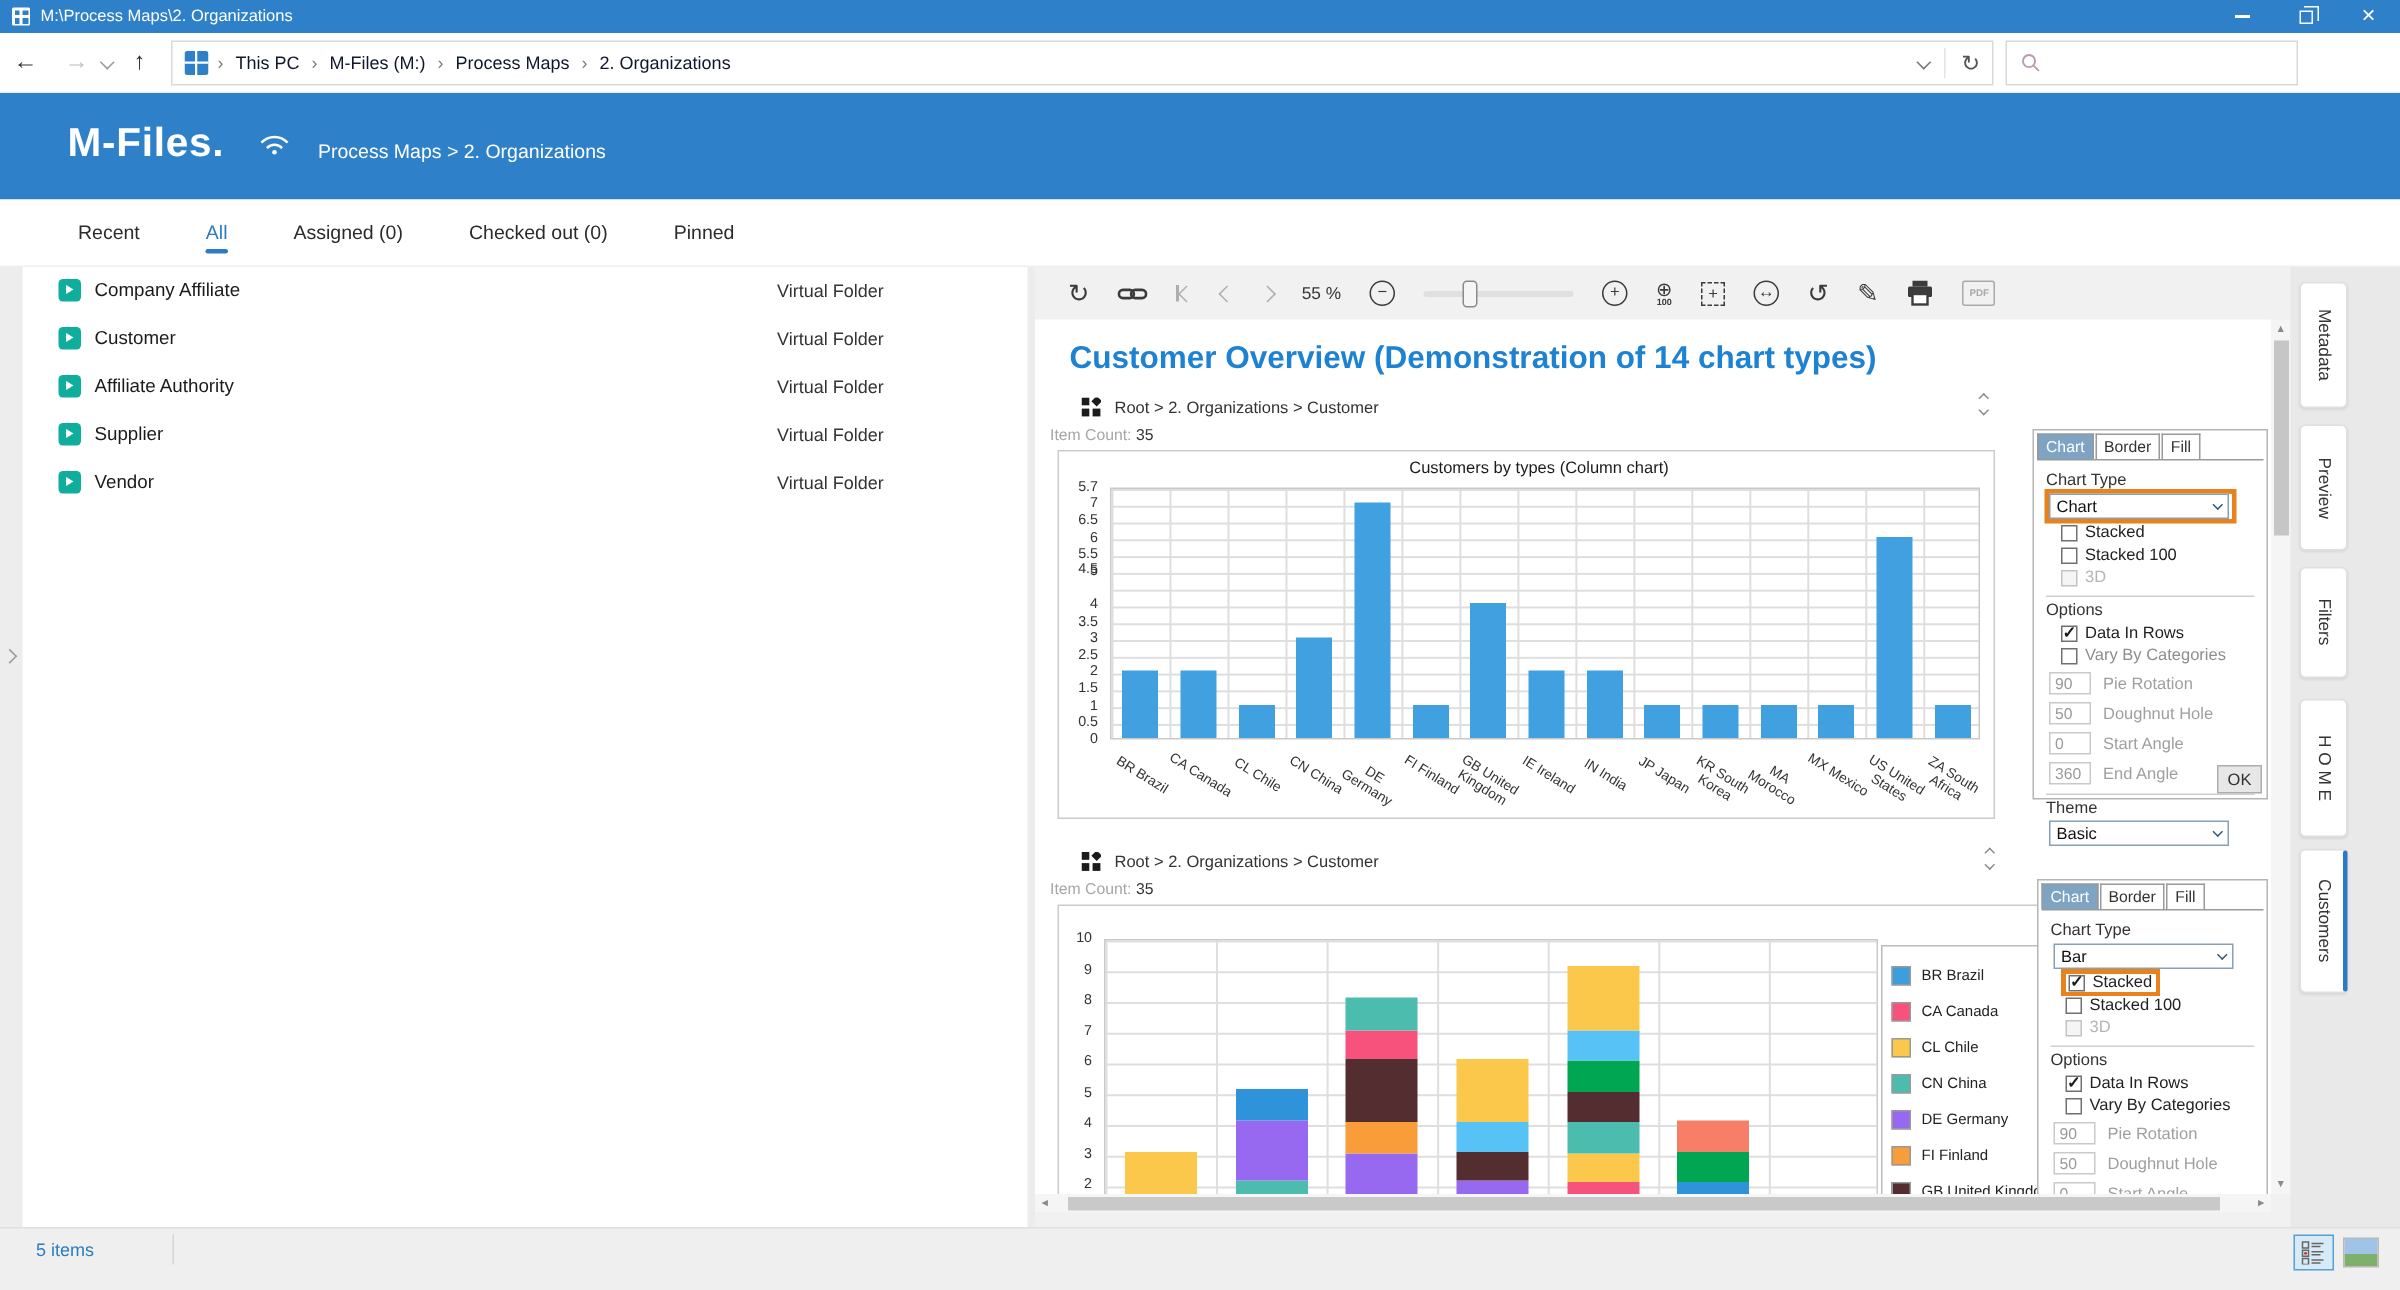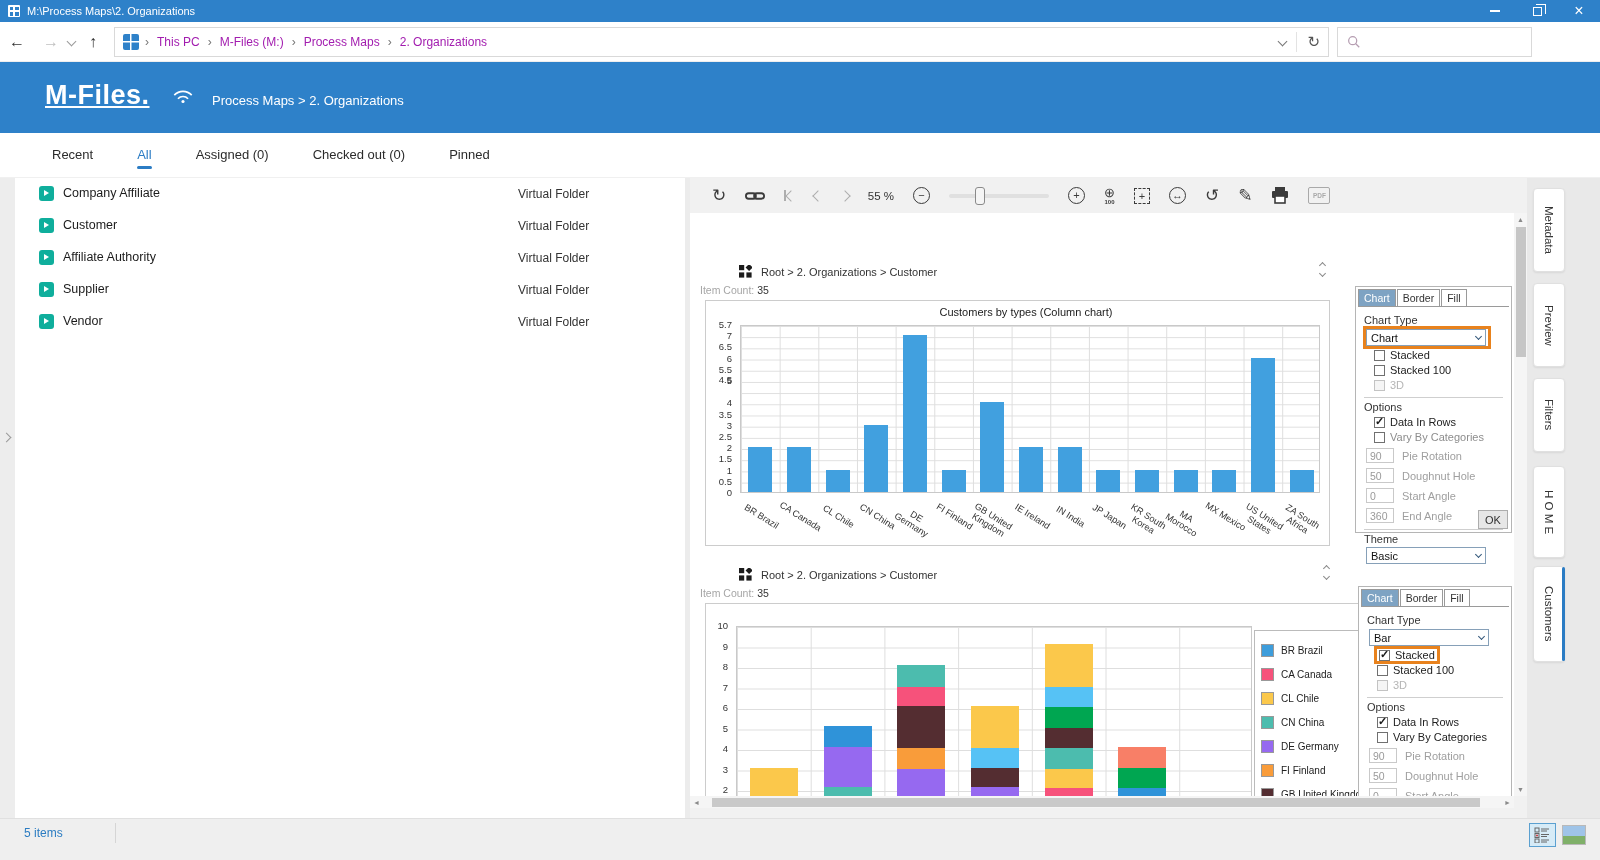--- a/index.html
+++ b/index.html
@@ -23,30 +23,30 @@
   .nav-ic.dis { color:#c0c0c0; }
   .chev { display:inline-block; width:7px; height:7px; border-right:1.6px solid #777; border-bottom:1.6px solid #777; }
   .chev.down { transform:rotate(45deg); }
   .chev.up { transform:rotate(-135deg); }
   .chev.right { transform:rotate(-45deg); }
   .chev.left { transform:rotate(135deg); }
   .addrbox { height:30px; border:1px solid #d9d9d9; background:#fff; display:flex; align-items:center; margin-left:8px; width:1215px; padding:0 4px; }
   .addr-ic { width:16px; height:16px; margin:0 4px; background:
       linear-gradient(#fff,#fff) 50% 0/1.5px 100% no-repeat,
       linear-gradient(#fff,#fff) 0 50%/100% 1.5px no-repeat, #2E81C9; border-radius:2px; flex:none; }
-  .crumb { font-size:12px; color:#a21caf; padding:0 6px; }
+  .crumb { font-size:12px; color:#0f172a; padding:0 6px; }
   .crumb-sep { color:#777; padding:0 2px; font-size:12px; }
   .addr-right { margin-left:auto; display:flex; align-items:center; gap:10px; padding-right:4px; }
   .addr-right .vsep { width:1px; height:20px; background:#e3e3e3; }
   .refresh-g { font-size:15px; color:#555; }
   .exp-search { height:30px; width:195px; border:1px solid #d9d9d9; margin-left:8px; display:flex; align-items:center; padding-left:9px; }
 
   
   .mfheader { position:absolute; left:0; top:62px; width:1600px; height:71px; background:#2E81C9; color:#fff; }
-  .mf-logo { position:absolute; left:45px; top:18px; font-size:27px; font-weight:bold; letter-spacing:.5px;text-decoration:underline; }
+  .mf-logo { position:absolute; left:45px; top:18px; font-size:27px; font-weight:bold; letter-spacing:.5px; }
   .wifi { position:absolute; left:172px; top:26px; }
   .vaultpath { position:absolute; left:212px; top:31px; font-size:13px; }
   .searchpill { position:absolute; left:770px; top:79px; width:528px; height:37px; background:#fff; border-radius:3px; display:flex; align-items:center; }
   .searchpill .ph { color:#8a8a8a; font-size:13px; padding-left:13px; flex:1; }
   .searchpill .pchev { margin-right:14px; }
   .searchpill .vsep { width:1px; height:26px; background:#ddd; }
   .sp-seg { width:48px; display:flex; align-items:center; justify-content:center; height:100%; }
   .hdr-right { position:absolute; right:40px; top:85px; display:flex; gap:22px; align-items:center; }
   .circle-btn { width:25px; height:25px; border:1.6px solid #fff; border-radius:50%; display:flex; align-items:center; justify-content:center; color:#fff; font-size:16px; line-height:1; }
   .circle-btn.avatar { font-size:9px; font-weight:bold; }
@@ -86,21 +86,21 @@
   .z100 .t { font-size:13px; } .z100 .s { font-size:6px; font-weight:bold; }
   .slider { width:100px; height:4px; background:#e0e0e0; border-radius:2px; position:relative; }
   .slider .thumb { position:absolute; left:26px; top:-7px; width:10px; height:18px; background:#f5f5f5; border:1px solid #8a8a8a; border-radius:3px; }
   .pdfbox { width:22px; height:17px; border:1.5px solid #a9a9a9; border-radius:2px; color:#a9a9a9; font-size:6.5px; font-weight:bold; display:flex; align-items:center; justify-content:center; }
   .firstpg { display:inline-flex; align-items:center; }
   .firstpg .bar { width:1.6px; height:11px; background:#adadad; margin-right:1px; }
   .chev.gray { border-color:#adadad; width:8px; height:8px; border-width:1.8px; }
 
   .pvdoc { position:absolute; left:0; top:35px; width:824px; height:583px; background:#fff; overflow:hidden; }
   .doc-title { position:absolute; left:23px; top:14px; font-size:21px; font-weight:bold; color:#1E82D3; }
-  .sec-head { position:absolute; left:49px; display:flex; align-items:center; gap:9px; font-size:11px; color:#333;text-align:right; }
+  .sec-head { position:absolute; left:31px; display:flex; align-items:center; gap:9px; font-size:11px; color:#333;text-align:right; }
   .stepper { position:absolute; display:flex; flex-direction:column; gap:3px; align-items:center; }
   .stepper .chev { width:5px; height:5px; border-width:1.4px; border-color:#8a8a8a; }
   .itemcount { position:absolute; left:10px; font-size:10.5px; }
   .itemcount .k { color:#a6a6a6; } .itemcount .v { color:#333; margin-left:3px; }
 
   .chartbox { position:absolute; border:1px solid #ccc; background:#fff; }
   #chart1 { left:15px; top:87px; width:625px; height:246px; }
   #chart2 { left:15px; top:390px; width:807px; height:290px; }
   .ch-title { position:absolute; top:5px; left:0; width:640px; text-align:center; font-size:11px; color:#1b1b1b; }
   .c1-yl { position:absolute; left:0; top:24px; width:30px; height:168px; }
@@ -332,20 +332,21 @@
           <svg width="18" height="17" viewBox="0 0 18 17">
             <rect x="4" y="0" width="10" height="4" fill="#3b3b3b"></rect>
             <rect x="1" y="4" width="16" height="7" rx="1" fill="#3b3b3b"></rect>
             <rect x="4" y="9" width="10" height="7" fill="#fff" stroke="#3b3b3b" stroke-width="1.6"></rect>
           </svg>
         </span>
         <span class="pdfbox">PDF</span>
       </div>
 
     <div class="pvdoc">
+      <div class="doc-title">Customer Overview  (Demonstration of 14 chart types)</div>
 
       <div class="sec-head" style="top:52px;">
         <svg width="13" height="13" viewBox="0 0 13 13">
           <rect x="0" y="0" width="5.2" height="5.2" fill="#1b1b1b"></rect>
             <rect x="0" y="7.4" width="5.2" height="5.2" fill="#1b1b1b"></rect>
             <rect x="7.4" y="7.4" width="5.2" height="5.2" fill="#1b1b1b"></rect>
           <rect x="7.6" y="0" width="5" height="5" transform="rotate(45 10.1 2.5)" fill="#1b1b1b"></rect>
         </svg>
         <span>Root &gt; 2. Organizations &gt; Customer</span>
       </div>

